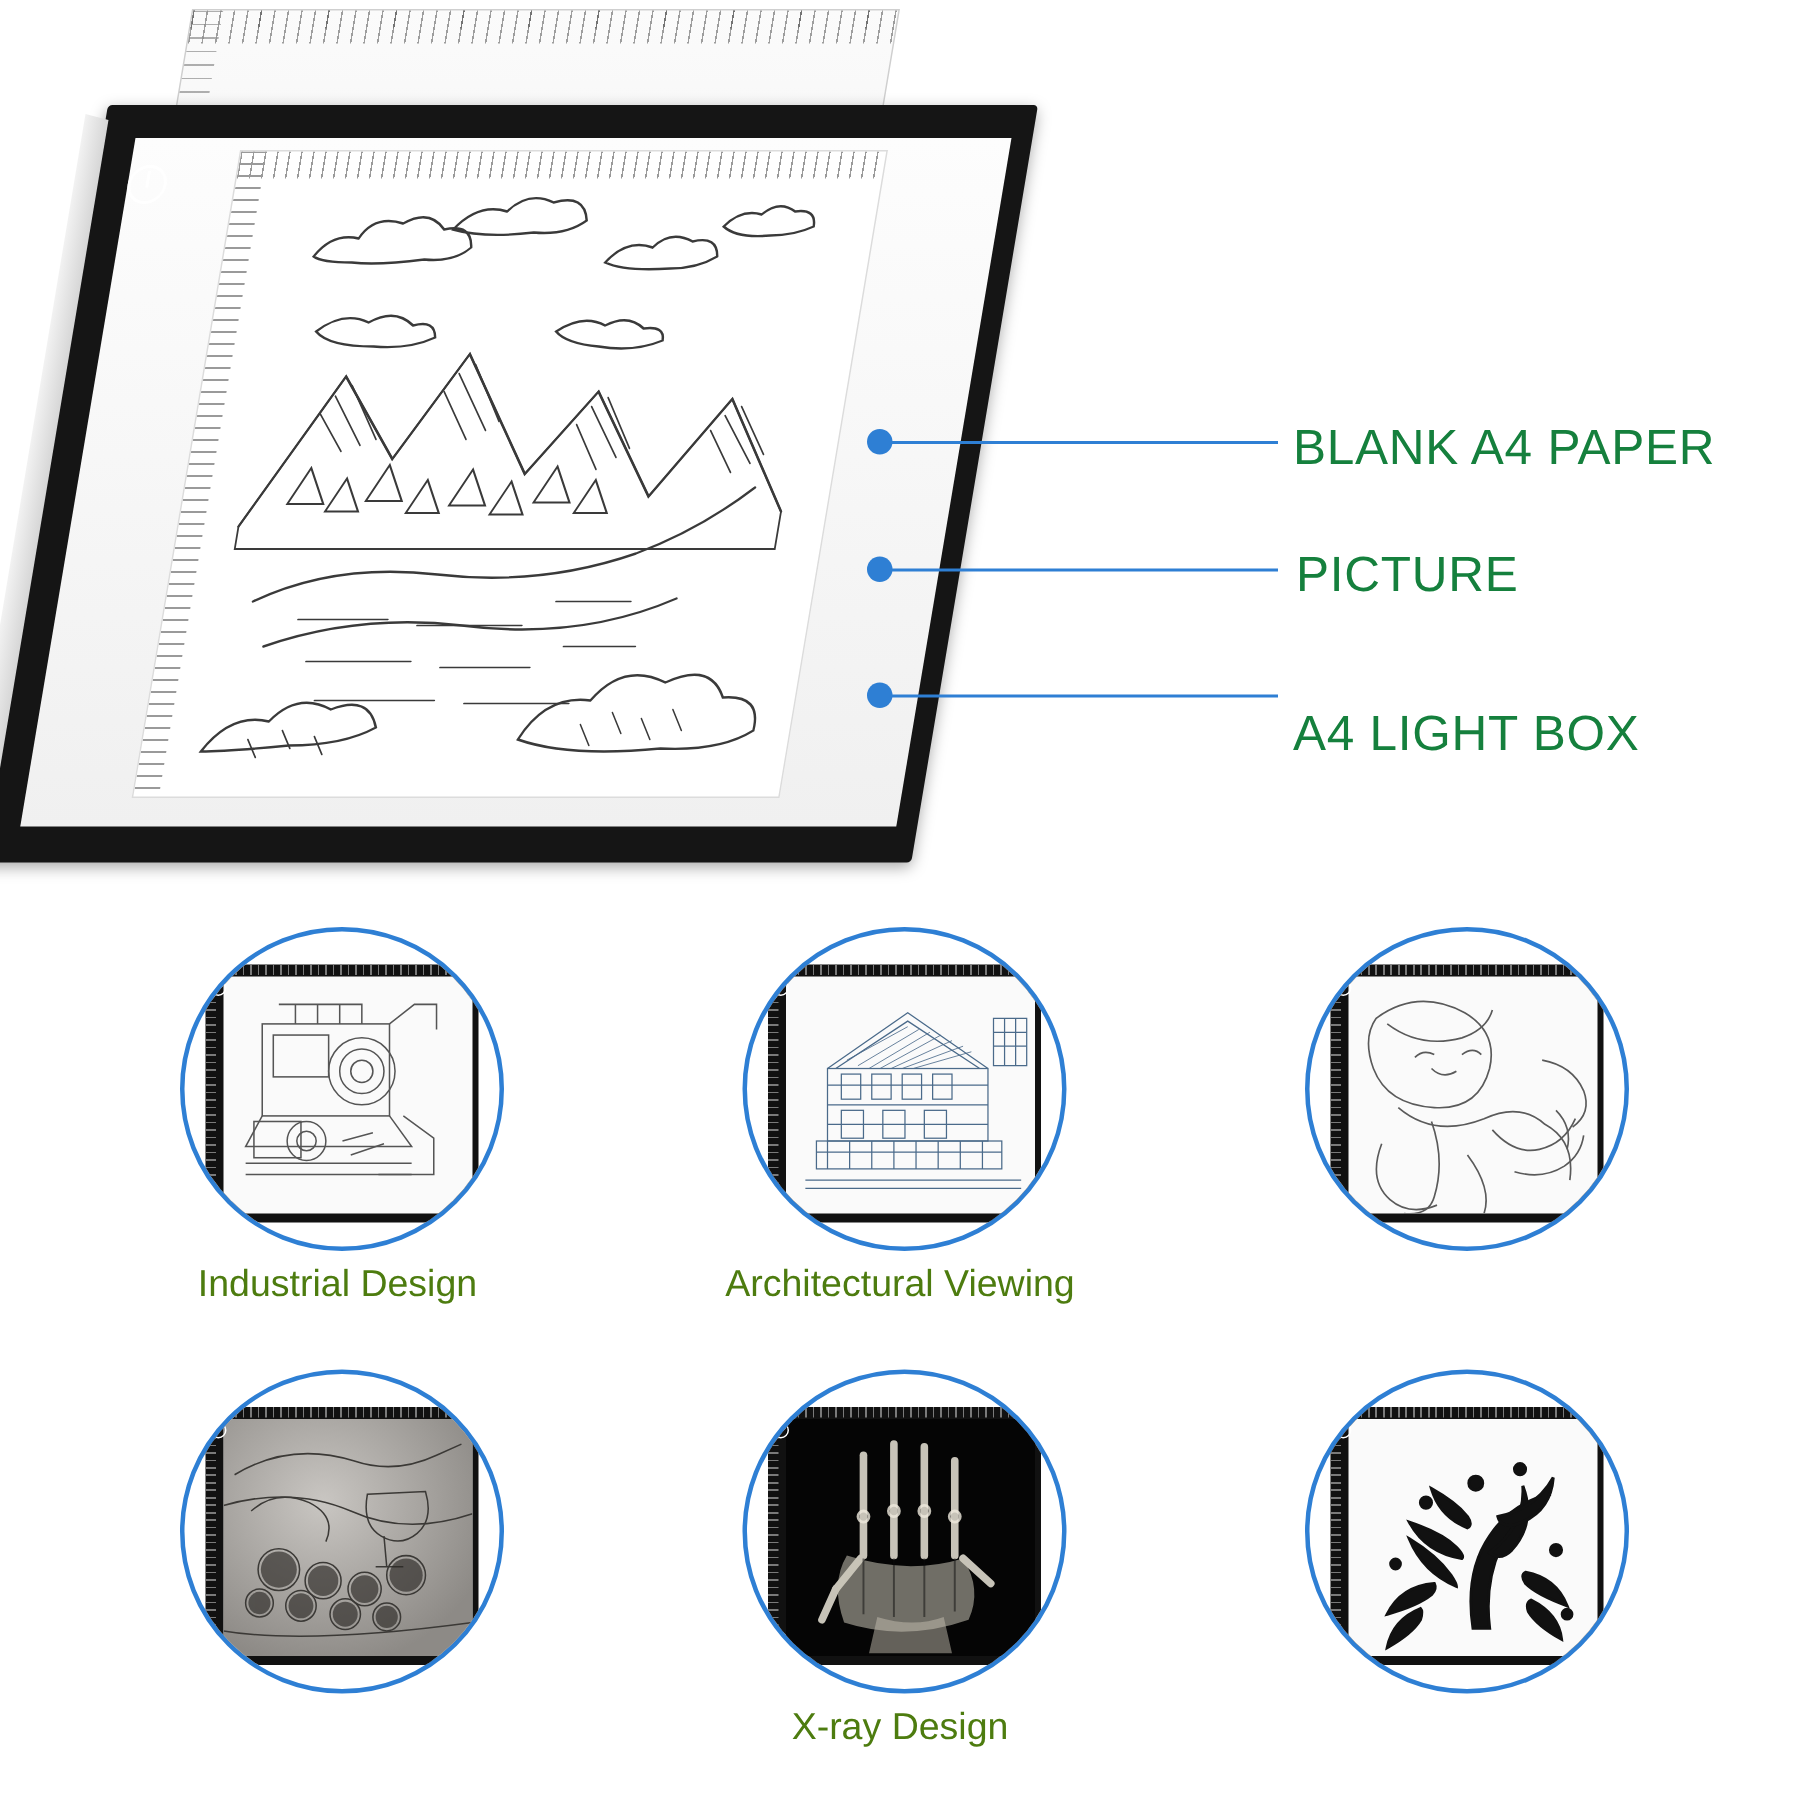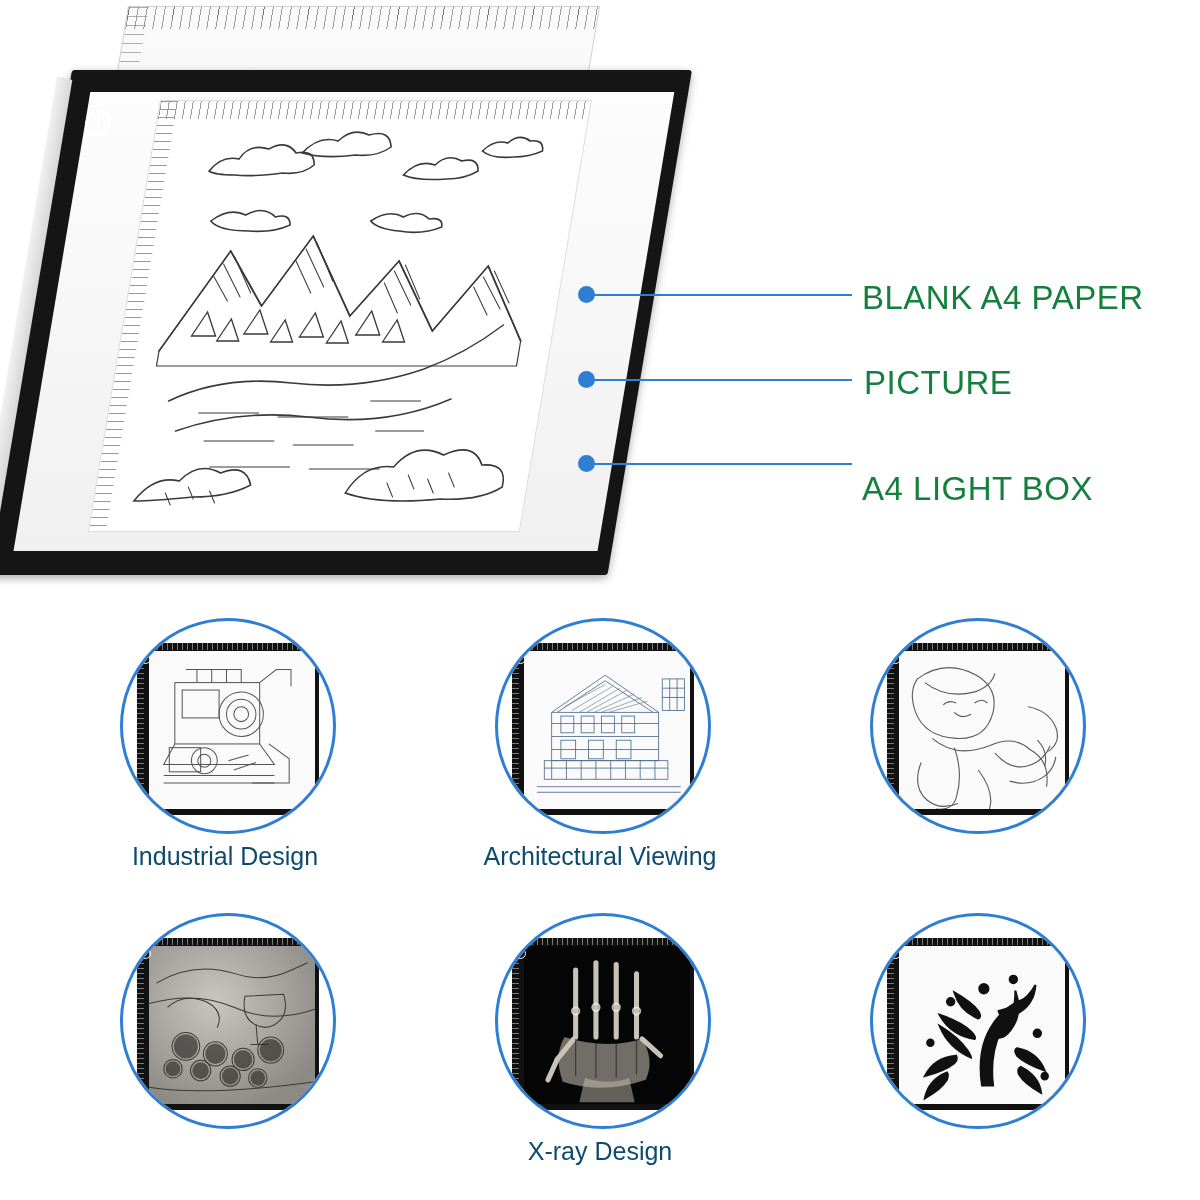--- a/index.html
+++ b/index.html
@@ -138,21 +138,21 @@
   .mini-power{
     position:absolute;left:3px;top:10px;width:11px;height:11px;
     border:1.6px solid #fff;border-radius:50%;box-sizing:border-box;
   }
   .mini-power:before{
     content:"";position:absolute;left:50%;margin-left:-.8px;top:0px;
     width:1.6px;height:5px;background:#fff;
   }
   .caption{
     position:absolute;left:0;top:232px;width:100%;
-    text-align:center;font-size:25px;color:#0c4a6e;
+    text-align:center;font-size:25px;color:#4d7c0f;
   }
   .mini-art{position:absolute;left:0;top:0;width:100%;height:100%;}
 </style>
 </head>
 <body>
 
 <div class="stage">
 
   <div class="hero">
 

